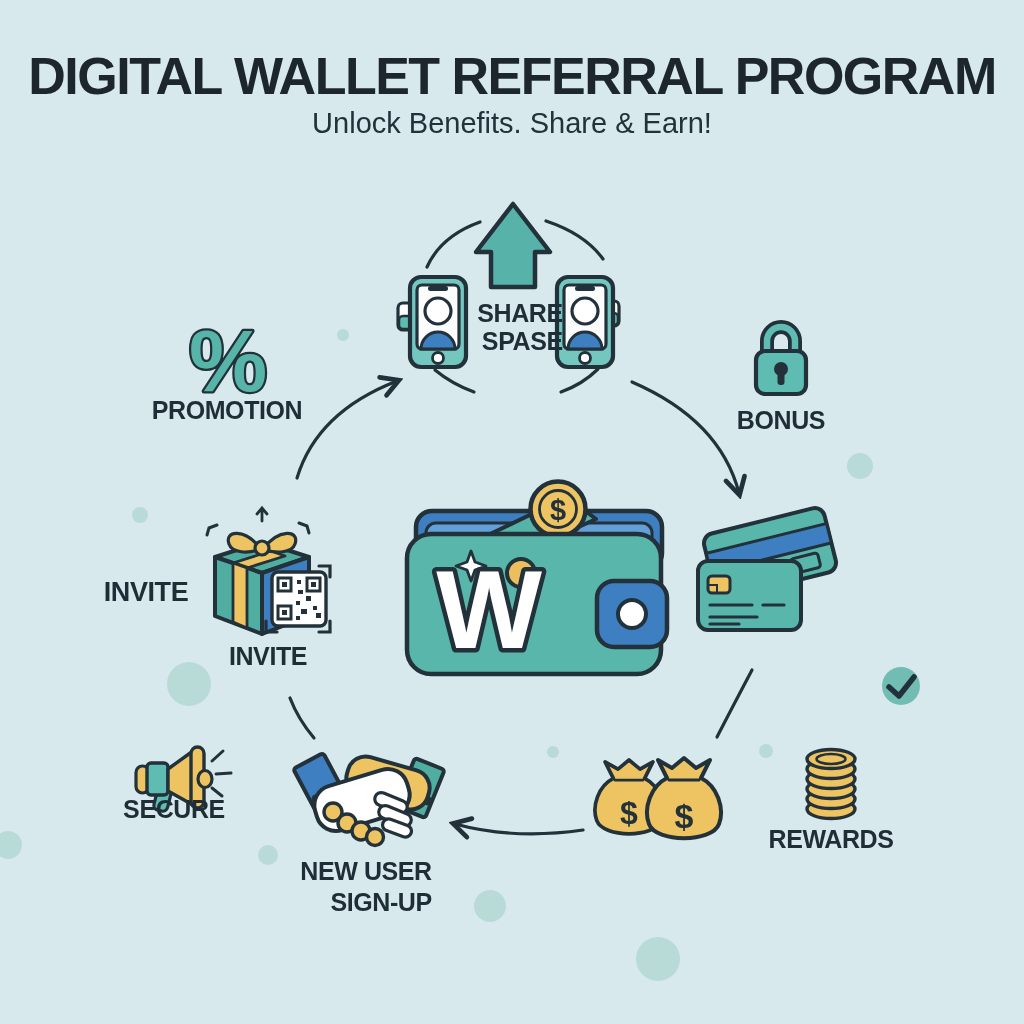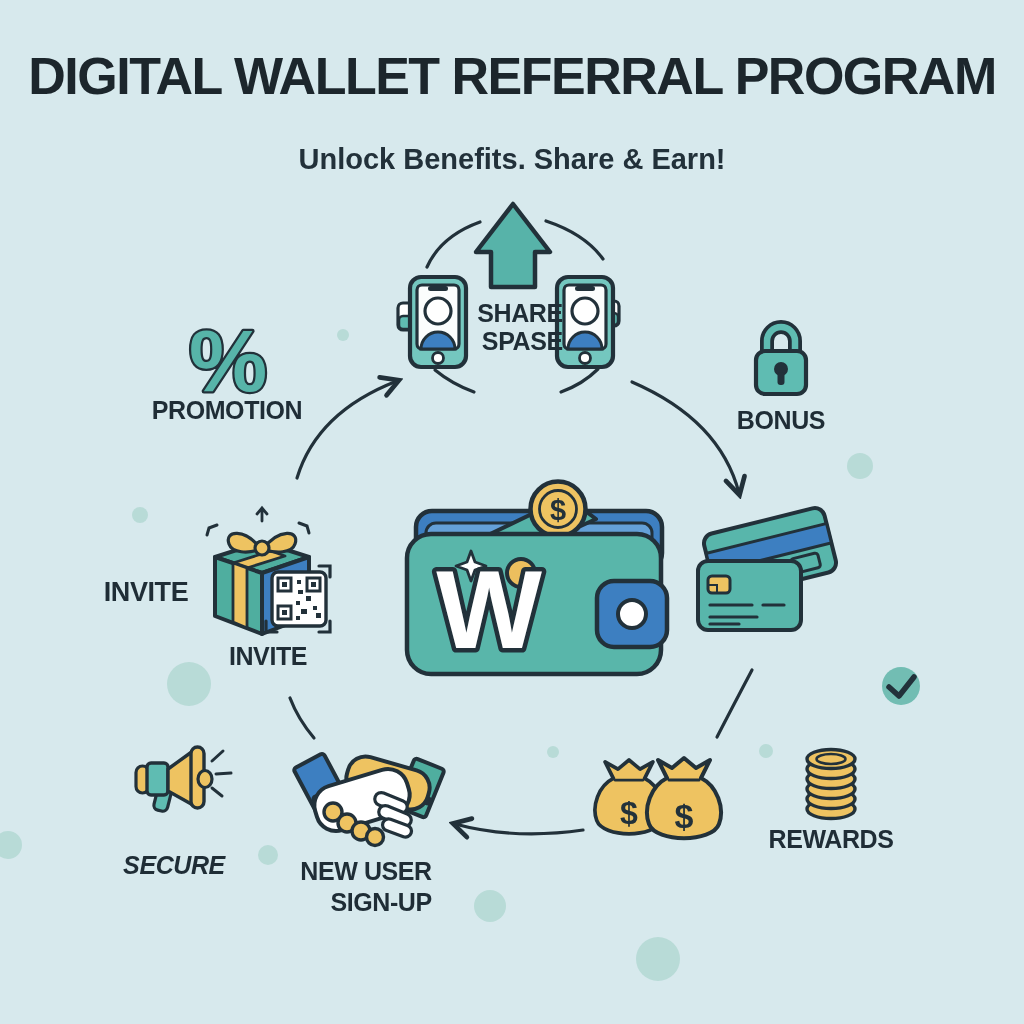--- a/index.html
+++ b/index.html
@@ -13,21 +13,21 @@
     position:absolute;transform:translate(-50%,-50%);
     font-weight:700;font-size:25px;color:#1f2d36;letter-spacing:-0.4px;
     white-space:nowrap;text-align:right;
   }
   .title{
     position:absolute;left:512px;top:76px;transform:translate(-50%,-50%);
     font-weight:700;font-size:52px;letter-spacing:-1.5px;color:#1c262c;white-space:nowrap;
   }
   .subtitle{
     position:absolute;left:512px;top:123px;transform:translate(-50%,-50%);
-    font-weight:700;font-size:29px;color:#22313a;white-space:nowrap;margin-top:36px;
+    font-weight:400;font-size:29px;color:#22313a;white-space:nowrap;
   }
   .two-line{line-height:31px;}
   .share-lbl{font-size:25px;font-weight:600;line-height:28px;}
 </style>
 </head>
 <body>
 
 <div id="stage">
 
 <svg id="art" width="1024" height="1024" viewBox="0 0 1024 1024">
@@ -263,21 +263,21 @@
 
 <div class="lbl share-lbl" style="left:520px;top:327px;">
   <div>SHARE</div>
   <div>SPASE</div>
 </div>
 
 <div class="lbl" style="left:227px;top:410px;">PROMOTION</div>
 <div class="lbl" style="left:781px;top:412px;margin-top:8px;">BONUS</div>
 <div class="lbl" style="left:146px;top:592px;font-size:27px;">INVITE</div>
 <div class="lbl" style="left:268px;top:656px;">INVITE</div>
-<div class="lbl" style="left:174px;top:865px;font-style:italic;">SECURE</div>
+<div class="lbl" style="left:174px;top:809px;">SECURE</div>
 
 <div class="lbl two-line" style="left:366px;top:887px;">
   <div>NEW USER</div>
   <div>SIGN-UP</div>
 </div>
 
 <div class="lbl" style="left:831px;top:839px;">REWARDS</div>
 
 </div>
 

